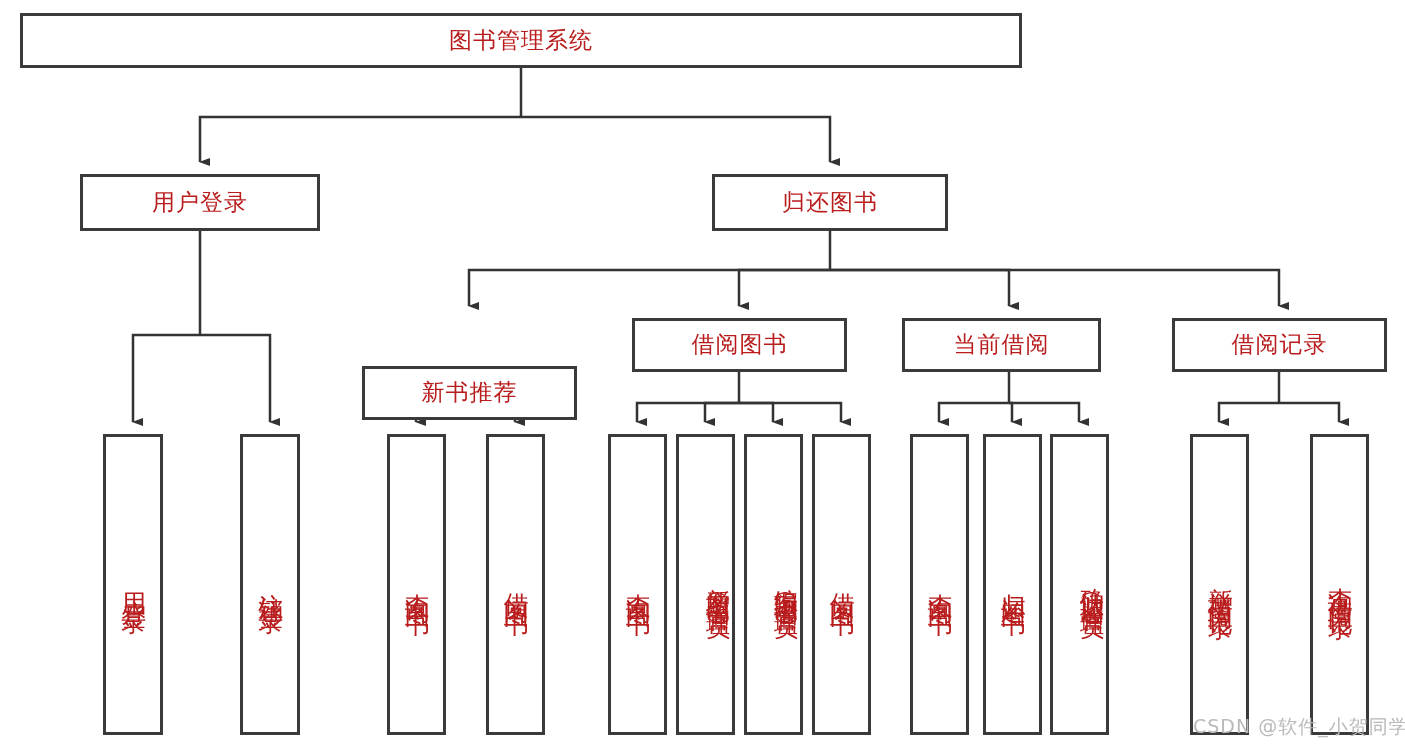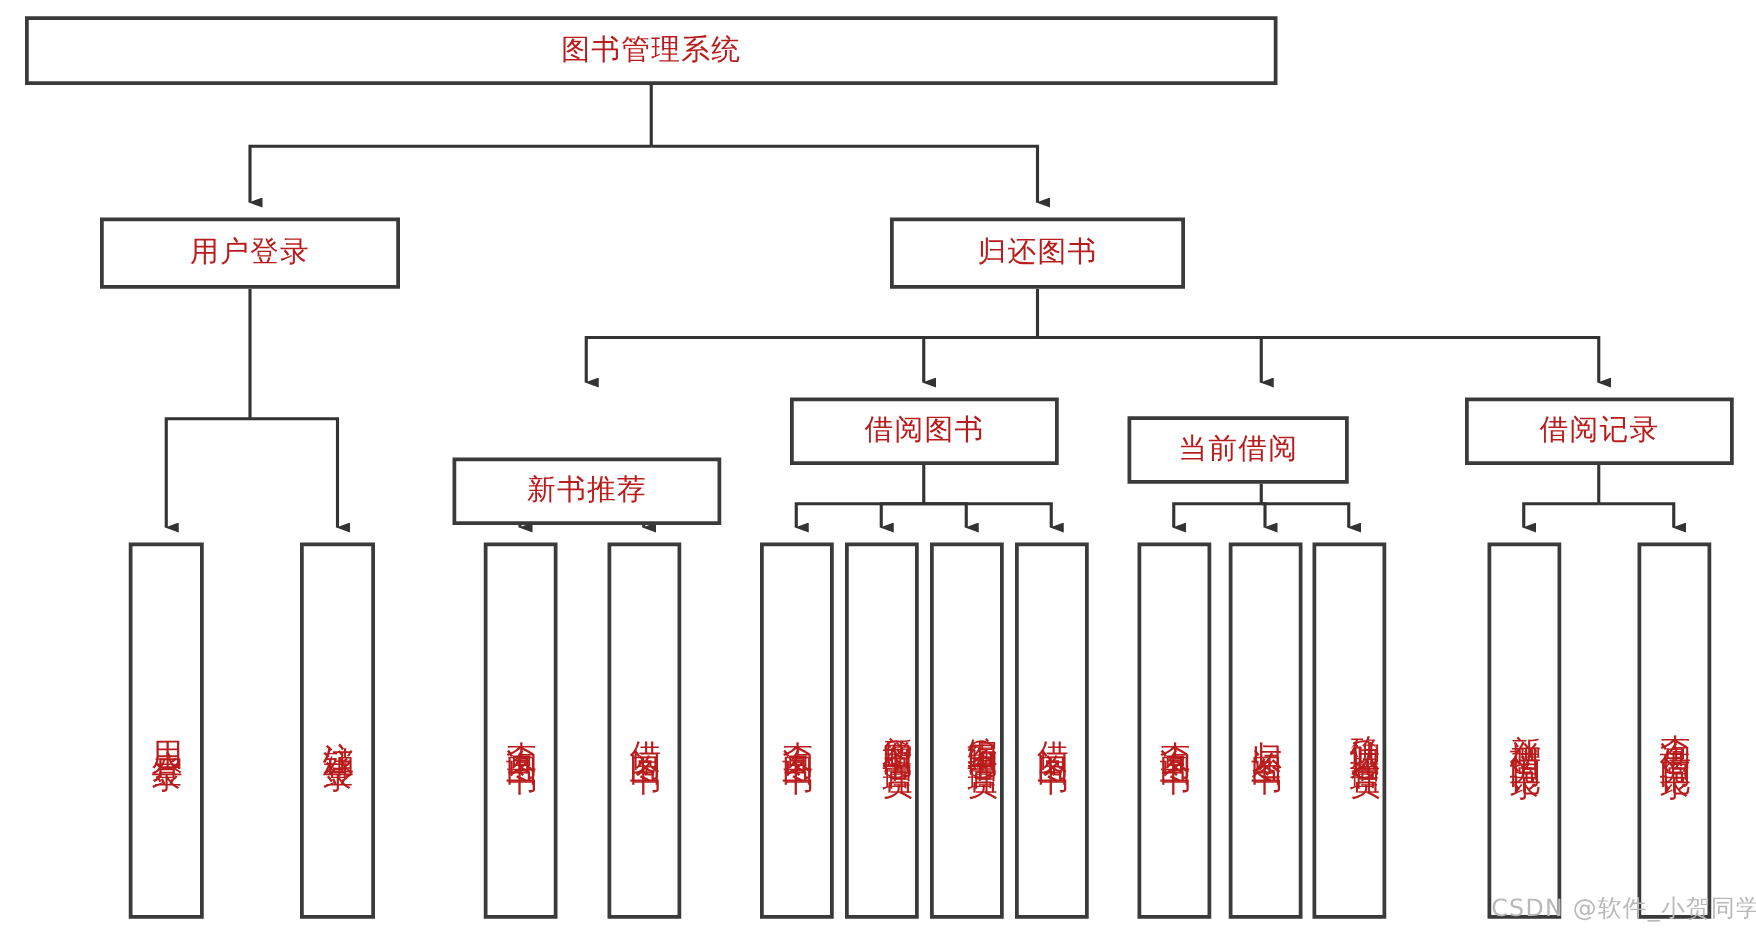--- a/index.html
+++ b/index.html
@@ -116,21 +116,21 @@
       </div>
       <div class="node node-h" style="left: 712px; top: 174px; width: 236px; height: 57px;">
         <span>归还图书</span>
       </div>
       <div class="node node-h" style="left: 362px; top: 318px; width: 215px; height: 54px; margin-top: 48px;">
         <span>新书推荐</span>
       </div>
       <div class="node node-h" style="left: 632px; top: 318px; width: 215px; height: 54px;">
         <span>借阅图书</span>
       </div>
-      <div class="node node-h" style="left: 902px; top: 333px; width: 177px; height: 54px;">
+      <div class="node node-h" style="left: 902px; top: 318px; width: 199px; height: 54px;">
         <span>当前借阅</span>
       </div>
       <div class="node node-h" style="left: 1172px; top: 318px; width: 215px; height: 54px;">
         <span>借阅记录</span>
       </div>
       <div class="node node-v" style="left: 103px; top: 434px; width: 60px; height: 301px;">
         <span>用户登录</span>
       </div>
       <div class="node node-v" style="left: 240px; top: 434px; width: 60px; height: 301px;">
         <span>注销登录</span>

